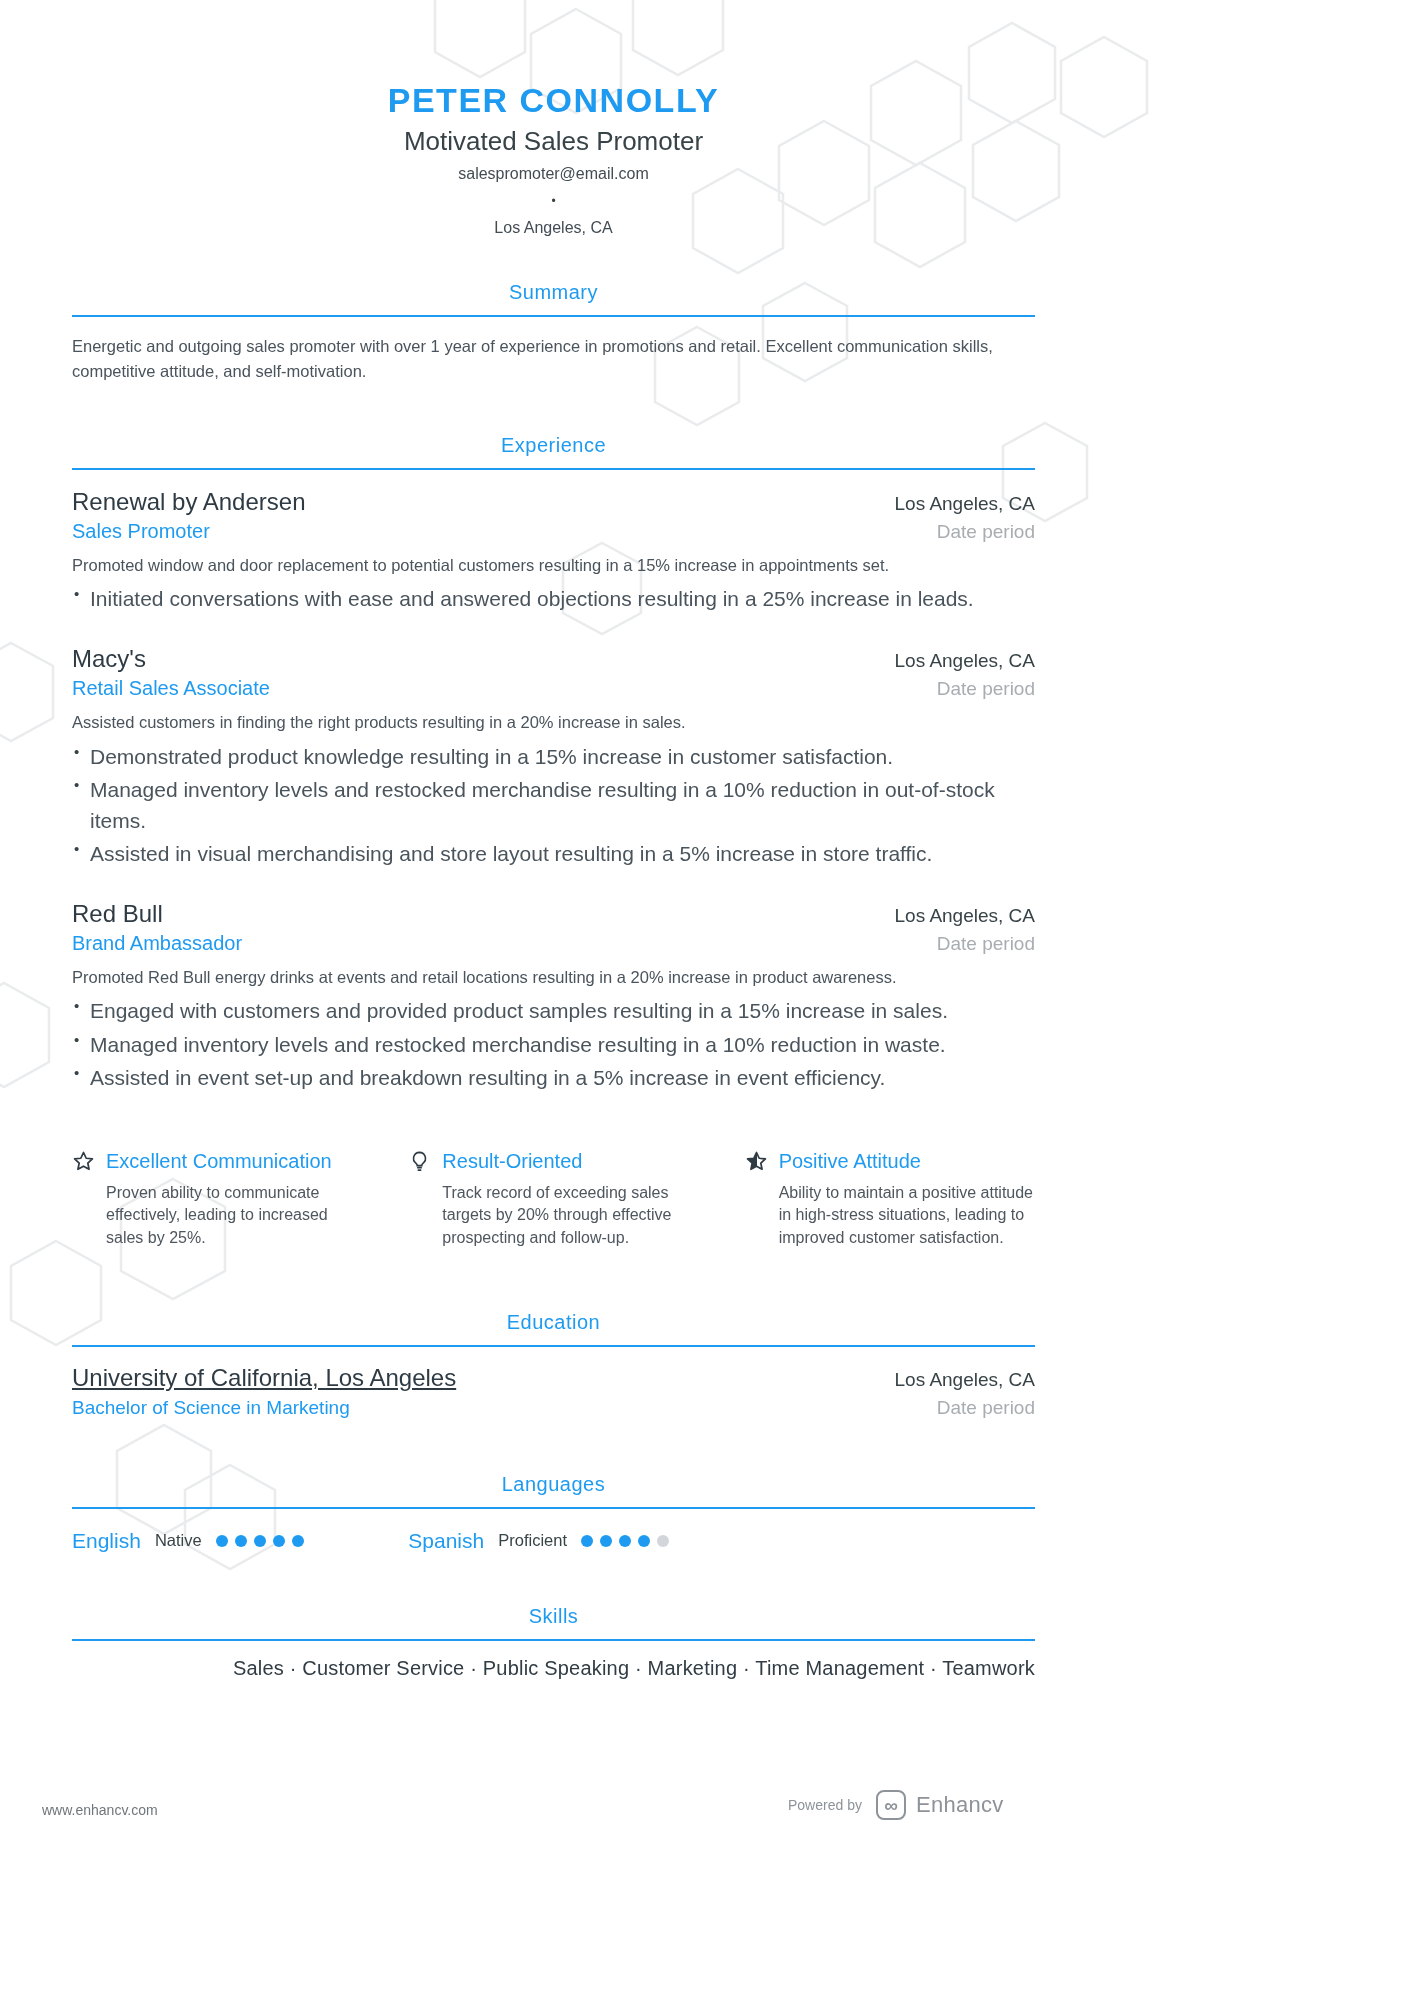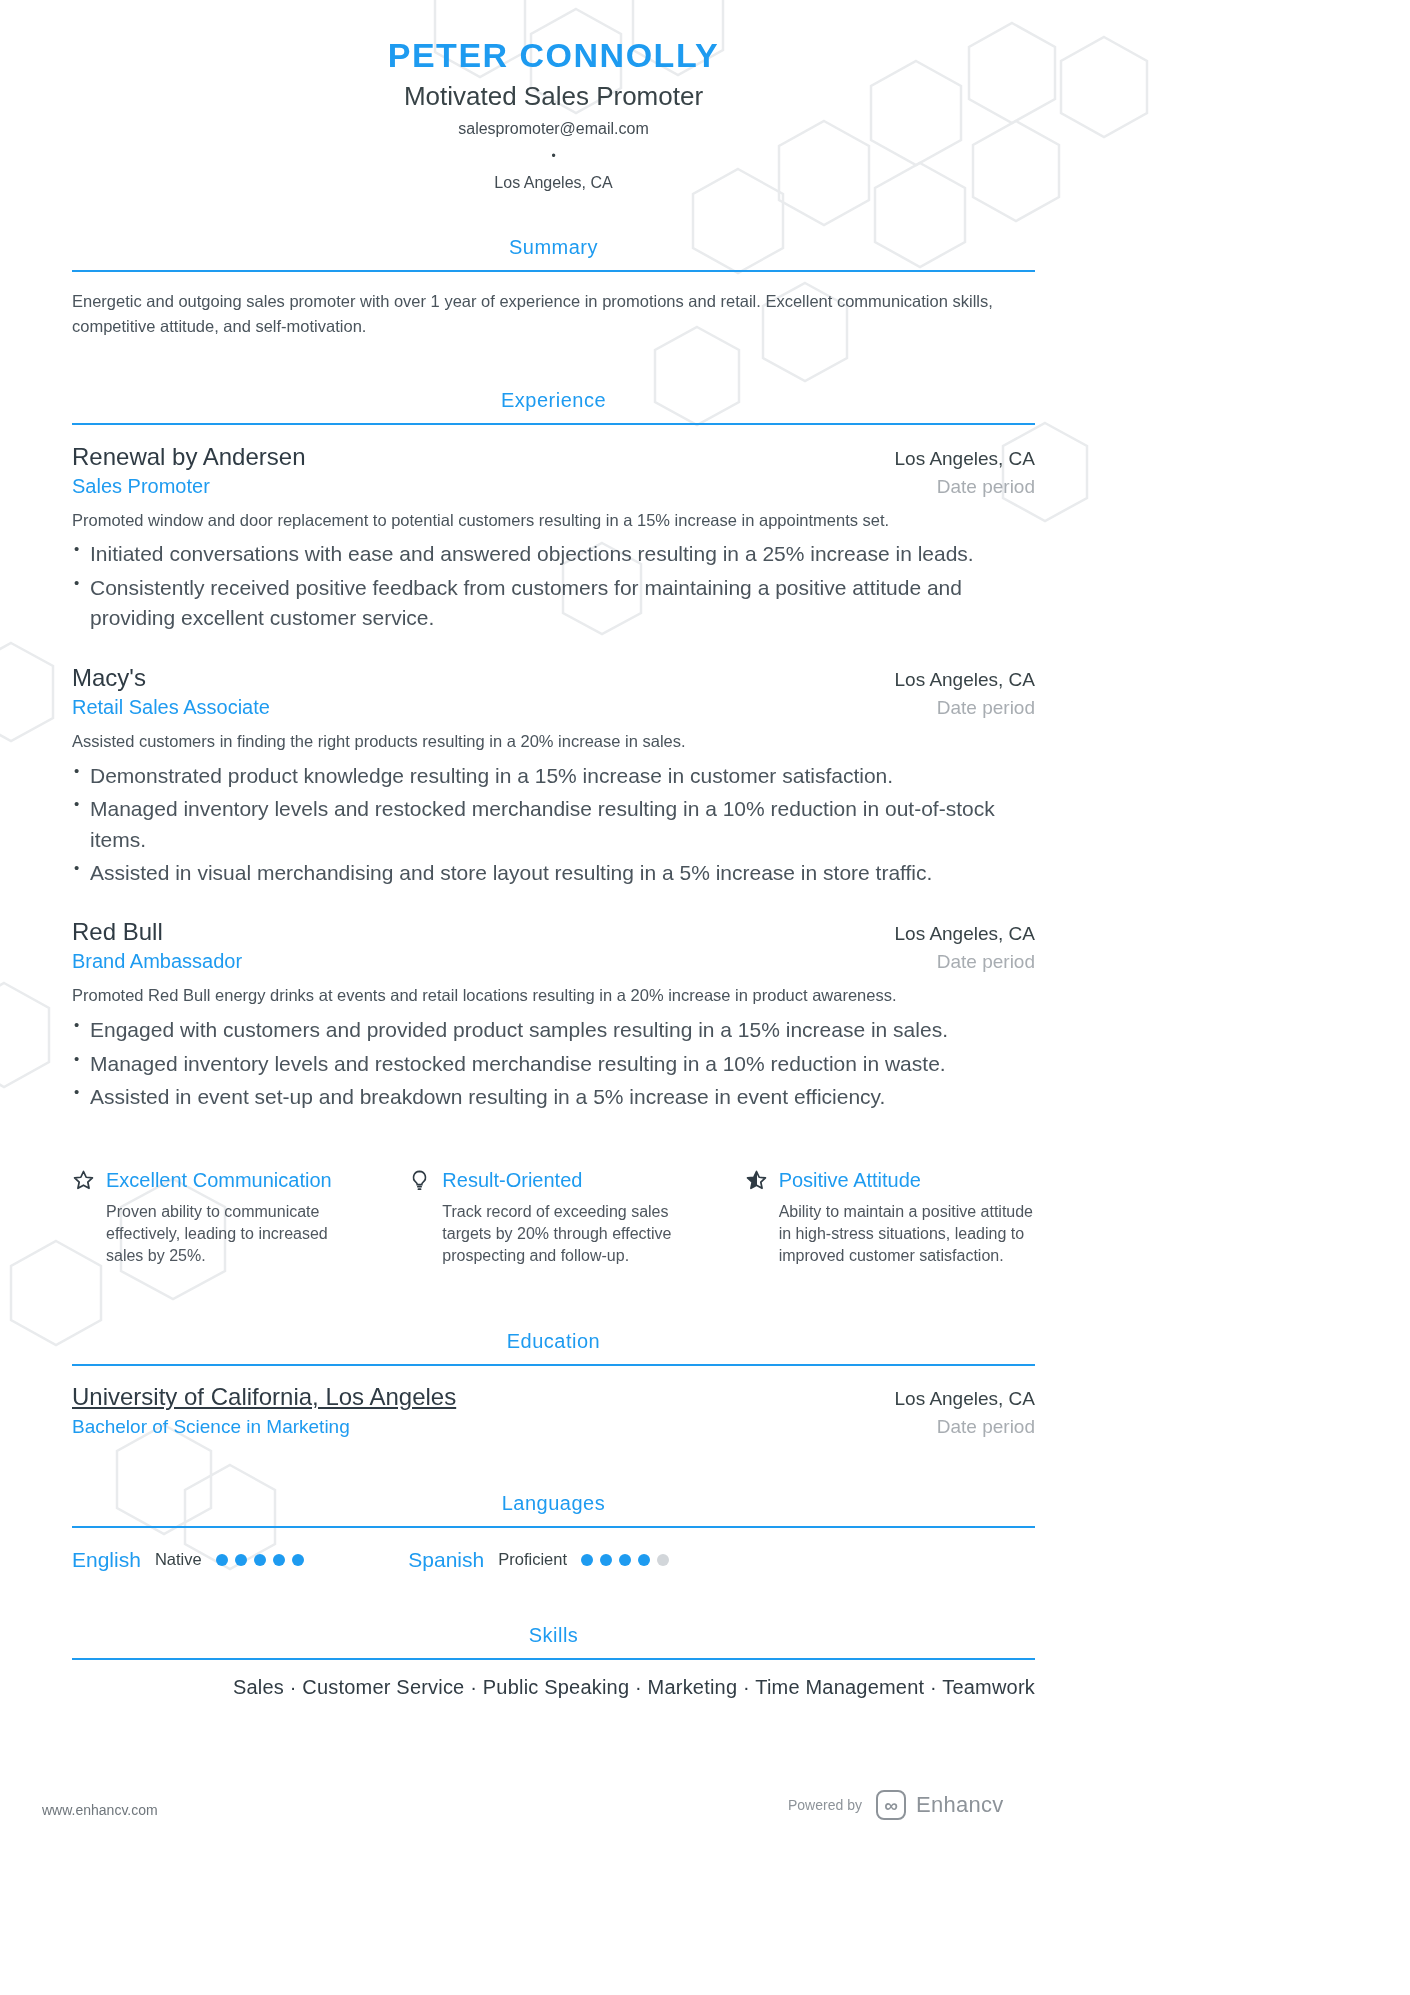--- a/index.html
+++ b/index.html
@@ -4,21 +4,21 @@
 <style>
   * { margin:0; padding:0; box-sizing:border-box; }
   html,body { background:#ffffff; }
   body {
     width:1410px; height:1995px; position:relative; overflow:hidden;
     font-family:"Liberation Sans","DejaVu Sans",sans-serif;
     color:#4e565e;
   }
   .hex { position:absolute; z-index:0; }
   .hex polygon { fill:none; stroke:#e9ebed; stroke-width:2.5; }
-  .content { position:relative; z-index:1; width:963px; margin-left:72px; padding-top:36px; }
+  .content { position:relative; z-index:1; width:963px; margin-left:72px; padding-top:36px;margin-top:45px; }
 
   
   .hdr { text-align:center; }
   .hdr-name { color:#1e9bf0; font-size:34px; font-weight:700; letter-spacing:1.5px; }
   .hdr-title { color:#384347; font-size:26px; margin-top:6px; font-weight:400; }
   .hdr-contact { margin-top:8px; font-size:16px; color:#434c53; display:flex; justify-content:center; align-items:center; gap:11px;flex-direction:column; }
   .hdr-contact .sep { font-size:12px; color:#384347; }
 
   
   .sec { margin-top:50px; }
@@ -160,21 +160,20 @@
         <div class="job-company">Renewal by Andersen</div>
         <div class="job-loc">Los Angeles, CA</div>
       </div>
       <div class="row">
         <div class="job-role">Sales Promoter</div>
         <div class="job-period">Date period</div>
       </div>
       <div class="job-desc">Promoted window and door replacement to potential customers resulting in a 15% increase in appointments set.</div>
       <ul class="bullets">
         <li>Initiated conversations with ease and answered objections resulting in a 25% increase in leads.</li>
-        <li>Consistently received positive feedback from customers for maintaining a positive attitude and providing excellent customer service.</li>
       </ul>
     </div>
 
     <div class="job">
       <div class="row">
         <div class="job-company">Macy's</div>
         <div class="job-loc">Los Angeles, CA</div>
       </div>
       <div class="row">
         <div class="job-role">Retail Sales Associate</div>

